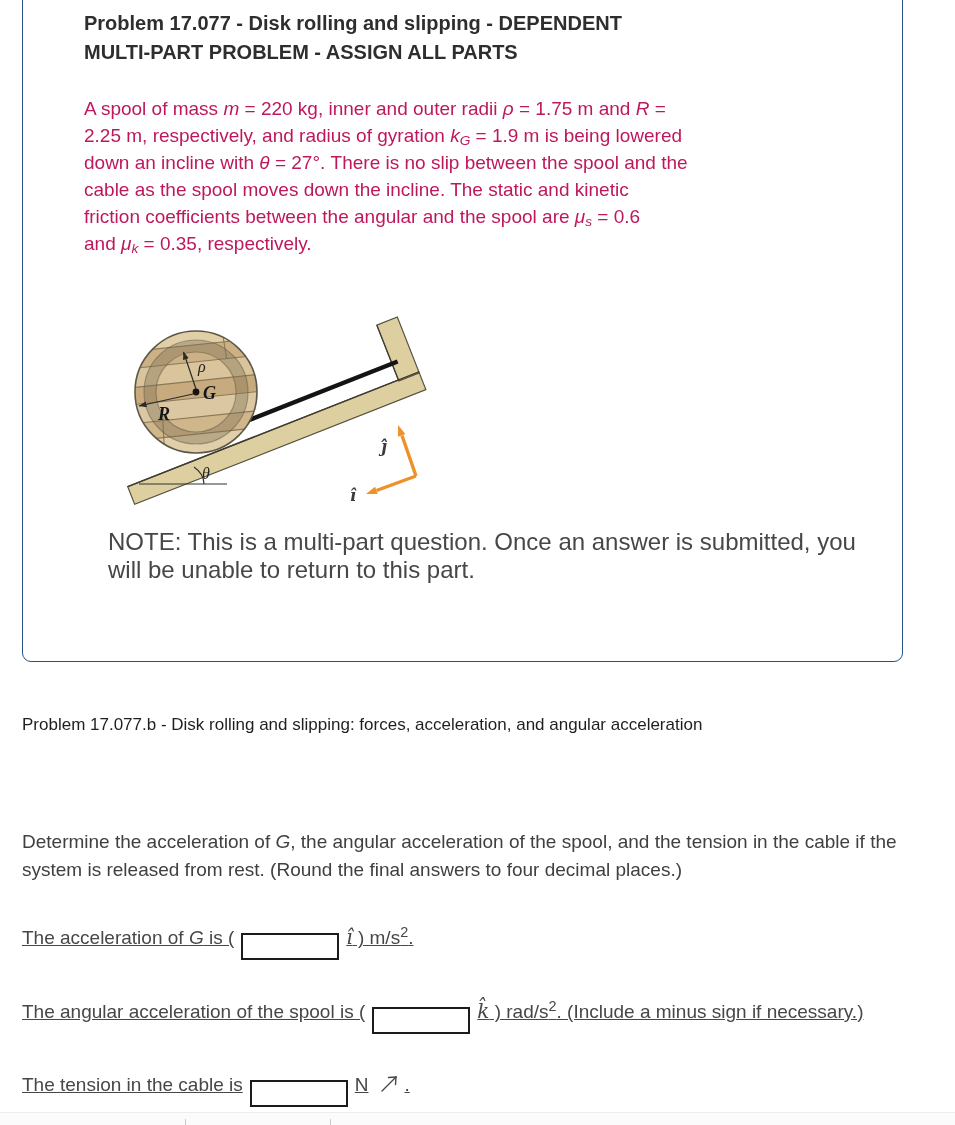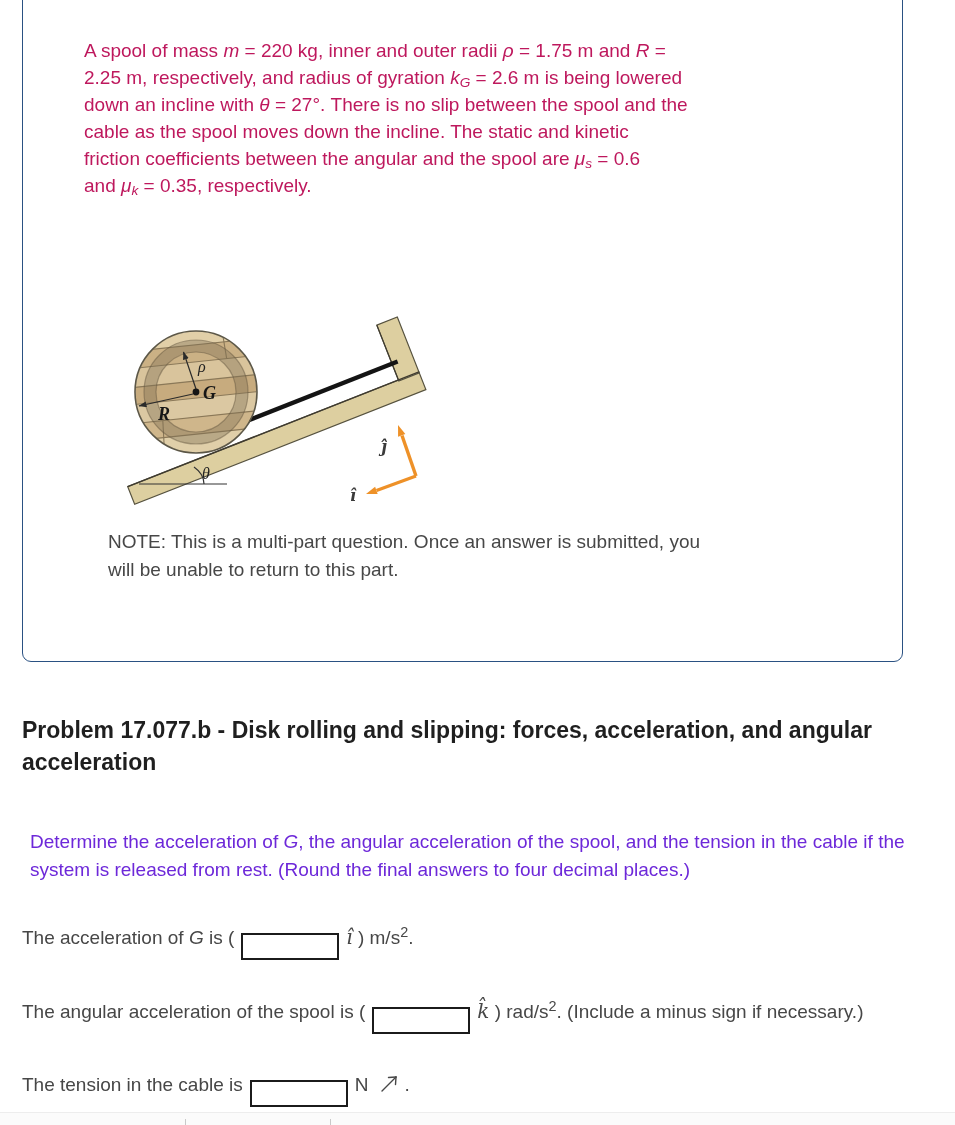--- a/index.html
+++ b/index.html
@@ -12,56 +12,60 @@
   
   .problem-box{
     position:absolute;left:22px;top:-18px;width:881px;height:680px;
     border:1.6px solid #2a5182;border-radius:9px;background:#ffffff;
     box-sizing:border-box;
   }
   .box-inner{padding:26px 46px 0 61px;}
   .box-title{font-size:20px;line-height:29px;font-weight:bold;color:#2e2e2e;max-width:730px;}
   .box-body{margin-top:28px;font-size:19px;line-height:27px;color:#be185d;max-width:770px;}
   .box-body .line.gap{margin-top:0;}
-  .note{position:absolute;left:85px;top:545px;font-size:19px;line-height:28px;color:#474747;max-width:770px;}
+  .note{position:absolute;left:85px;top:545px;font-size:24px;line-height:28px;color:#474747;max-width:770px;}
   
   .var{font-style:italic;}
   .math{font-family:"DejaVu Serif",serif;font-style:italic;font-size:1.05em;}
   sub{font-size:0.72em;vertical-align:-3px;line-height:0;font-style:italic;}
   sup{font-size:0.76em;vertical-align:7px;line-height:0;}
   
   .figure{position:absolute;left:85px;top:298px;width:390px;height:218px;}
   
   .section-heading{
     position:absolute;left:22px;top:695px;width:932px;
-    font-size:23px;line-height:32px;font-weight:bold;color:#1f1f1f;
+    font-size:17px;line-height:32px;font-weight:normal;color:#1f1f1f;
   }
-  .prompt{position:absolute;left:22px;top:809px;width:916px;font-size:19px;line-height:28px;color:#6d28d9;margin-left:8px;}
-  .answer-row{position:absolute;left:22px;font-size:19px;line-height:34px;color:#474747;}
+  .prompt{position:absolute;left:22px;top:809px;width:916px;font-size:19px;line-height:28px;color:#404040;}
+  .answer-row{position:absolute;left:22px;font-size:19px;line-height:34px;color:#474747;text-decoration:underline;}
   .row-1{top:920px;width:900px;}
   .row-2{top:994px;width:900px;}
   .row-3{top:1068px;width:900px;}
   .ans-input{
     width:86px;height:23px;border:2px solid #1b1b1b;border-radius:0;background:#fff;
     margin:0 7px;vertical-align:-7px;font-size:16px;padding:0 4px;
     font-family:"Liberation Sans",sans-serif;color:#333;box-sizing:content-box;
   }
   .nearrow{display:inline-block;vertical-align:-4px;margin:0 4px 0 10px;}
   
   .footer{position:absolute;left:0;top:1112px;width:955px;height:13px;background:#fbfbfb;border-top:1px solid #ededed;}
   .footer .vline{position:absolute;top:6px;width:1px;height:7px;background:#c9c9c9;}
 </style>
 </head>
 <body>
 
 <div class="problem-box">
   <div class="box-inner">
+    <div class="box-title">
+        <div class="line"><span>Problem 17.077 - Disk rolling and slipping - DEPENDENT</span></div>
+        <div class="line"><span>MULTI-PART PROBLEM - ASSIGN ALL PARTS</span></div>
+      </div>
     <div class="box-body">
         <div class="line"><span>A spool of mass </span><span class="var">m</span><span> = 220 kg, inner and outer radii </span><span class="var">ρ</span><span> = 1.75 m and </span><span class="var">R</span><span> =</span></div>
-        <div class="line"><span>2.25 m, respectively, and radius of gyration </span><span class="var">k</span><sub>G</sub><span> = 2.6 m is being lowered</span></div>
+        <div class="line"><span>2.25 m, respectively, and radius of gyration </span><span class="var">k</span><sub>G</sub><span> = 1.9 m is being lowered</span></div>
         <div class="line gap"><span>down an incline with </span><span class="var">θ</span><span> = 27°. There is no slip between the spool and the</span></div>
         <div class="line"><span>cable as the spool moves down the incline. The static and kinetic</span></div>
         <div class="line"><span>friction coefficients between the angular and the spool are </span><span class="var">μ</span><sub>s</sub><span> = 0.6</span></div>
         <div class="line gap"><span>and </span><span class="var">μ</span><sub>k</sub><span> = 0.35, respectively.</span></div>
       </div>
   </div>
   <div class="note">
       <div class="line"><span>NOTE: This is a multi-part question. Once an answer is submitted, you</span></div>
       <div class="line"><span>will be unable to return to this part.</span></div>
     </div>

